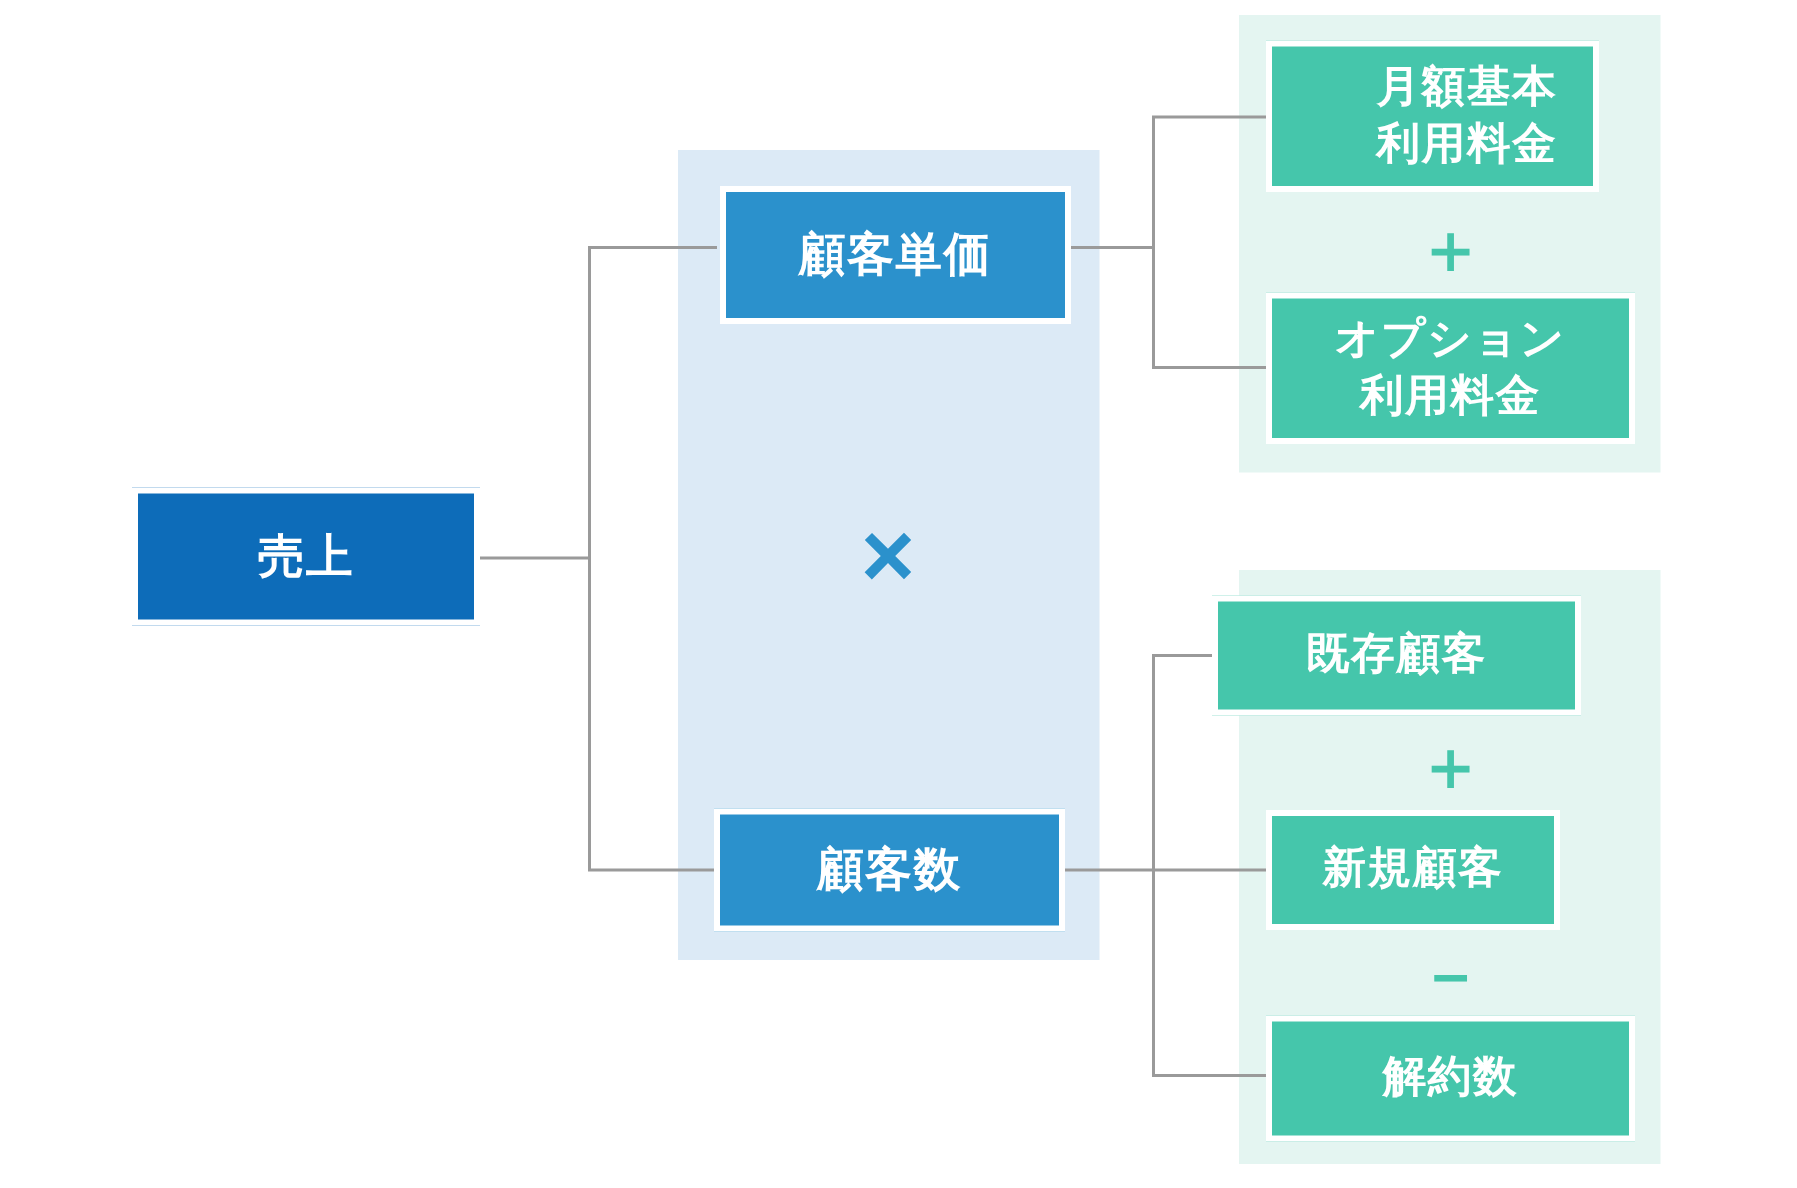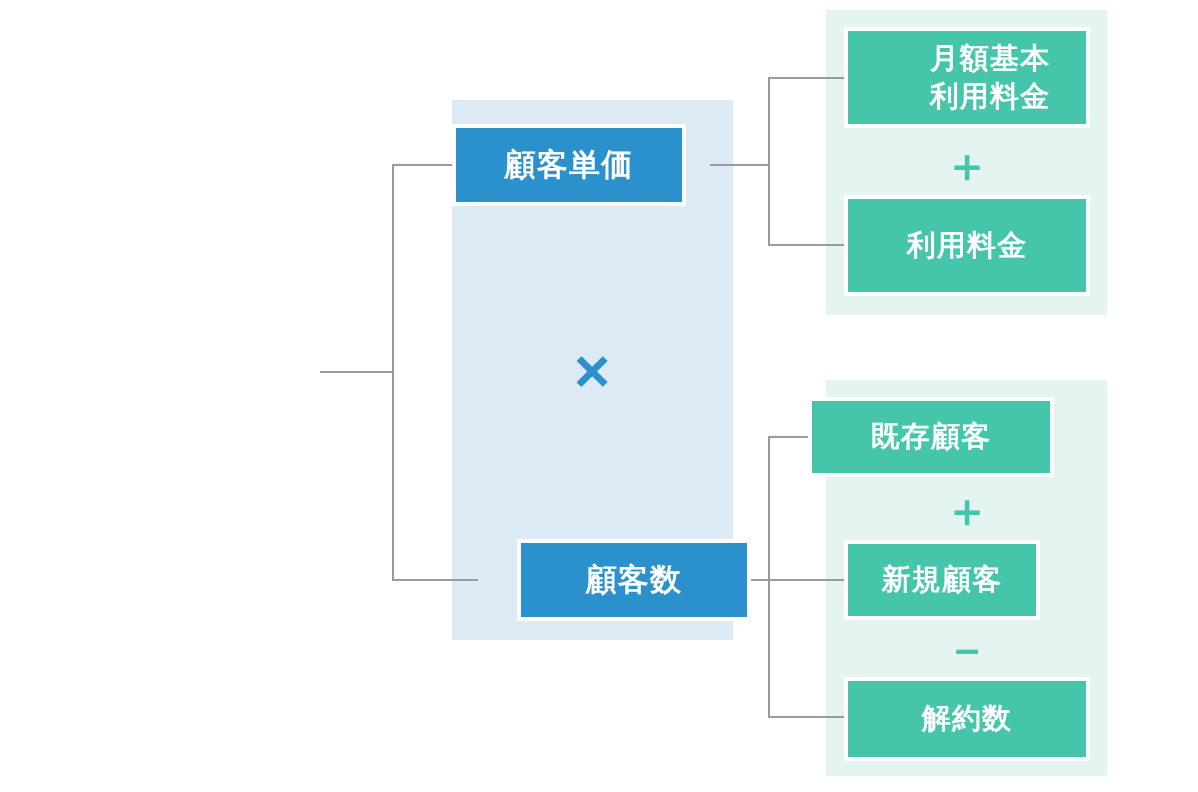--- a/index.html
+++ b/index.html
@@ -103,43 +103,47 @@
   <div class="conn conn-h" style="left:710px; top:164px; width:60px; height:2px;"></div>
   <div class="conn conn-v" style="left:768px; top:78px; width:2px; height:168px;"></div>
   <div class="conn conn-h" style="left:768px; top:77px; width:78px; height:2px;"></div>
   <div class="conn conn-h" style="left:768px; top:244px; width:78px; height:2px;"></div>
 
   <div class="conn conn-h" style="left:710px; top:579px; width:136px; height:2px;"></div>
   <div class="conn conn-v" style="left:768px; top:437px; width:2px; height:280px;"></div>
   <div class="conn conn-h" style="left:768px; top:436px; width:78px; height:2px;"></div>
   <div class="conn conn-h" style="left:768px; top:716px; width:78px; height:2px;"></div>
 
+  <div class="node node-root" style="left:88px; top:325px; width:232px; height:92px;">
+    <span>売上</span>
+  </div>
 
-  <div class="node node-mid" style="left:452px; top:124px; width:234px; height:82px;">
+  <div class="node node-mid" style="left:480px; top:124px; width:234px; height:92px;">
     <span>顧客単価</span>
   </div>
 
   <div class="op op-times" style="left:552px; top:332px; width:80px; height:78px;">
     <span>×</span>
   </div>
 
-  <div class="node node-mid" style="left:476px; top:539px; width:234px; height:82px;margin-left:41px;">
+  <div class="node node-mid" style="left:476px; top:539px; width:234px; height:82px;">
     <span>顧客数</span>
   </div>
 
-  <div class="node node-leaf" style="left:844px; top:27px; width:246px; height:101px; flex-direction:column;padding-left:46px;">
+  <div class="node node-leaf" style="left:844px; top:27px; width:222px; height:101px; flex-direction:column;padding-left:46px;">
     <span>月額基本</span>
     <span>利用料金</span>
   </div>
 
   <div class="op op-plus" style="left:927px; top:137px; width:80px; height:56px;">
     <span>＋</span>
   </div>
 
   <div class="node node-leaf" style="left:844px; top:195px; width:246px; height:101px; flex-direction:column;">
+    <span>オプション</span>
     <span>利用料金</span>
   </div>
 
   <div class="node node-leaf" style="left:808px; top:397px; width:246px; height:80px;">
     <span>既存顧客</span>
   </div>
 
   <div class="op op-plus" style="left:927px; top:484px; width:80px; height:52px;">
     <span>＋</span>
   </div>

